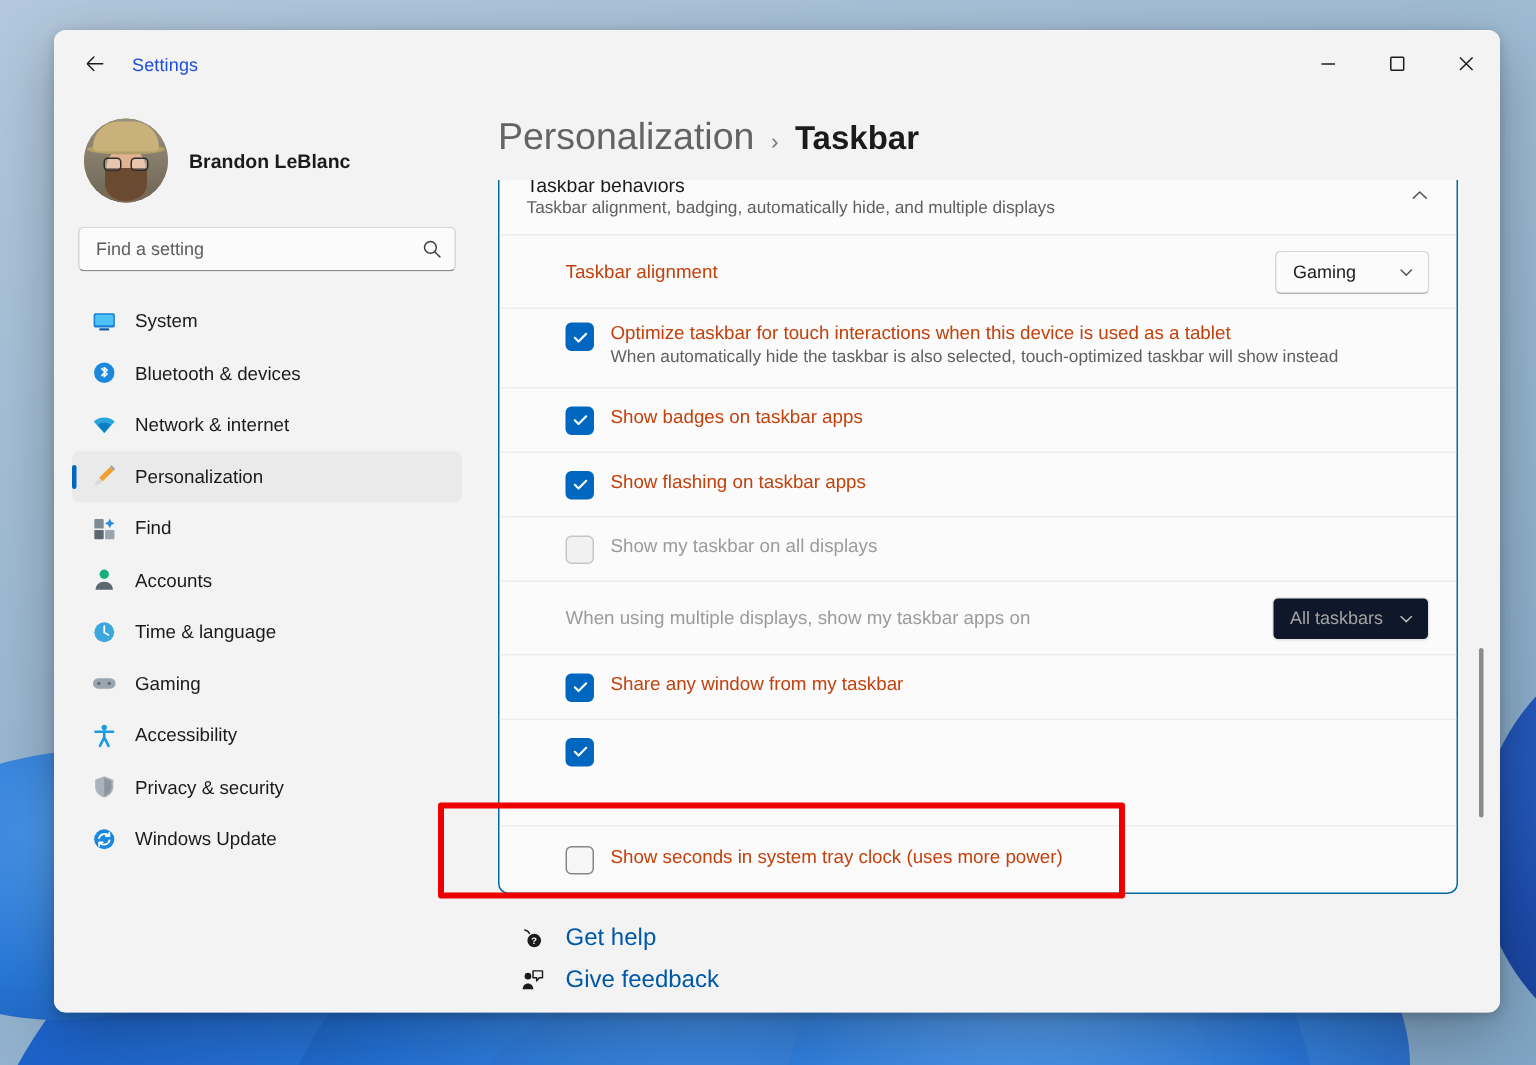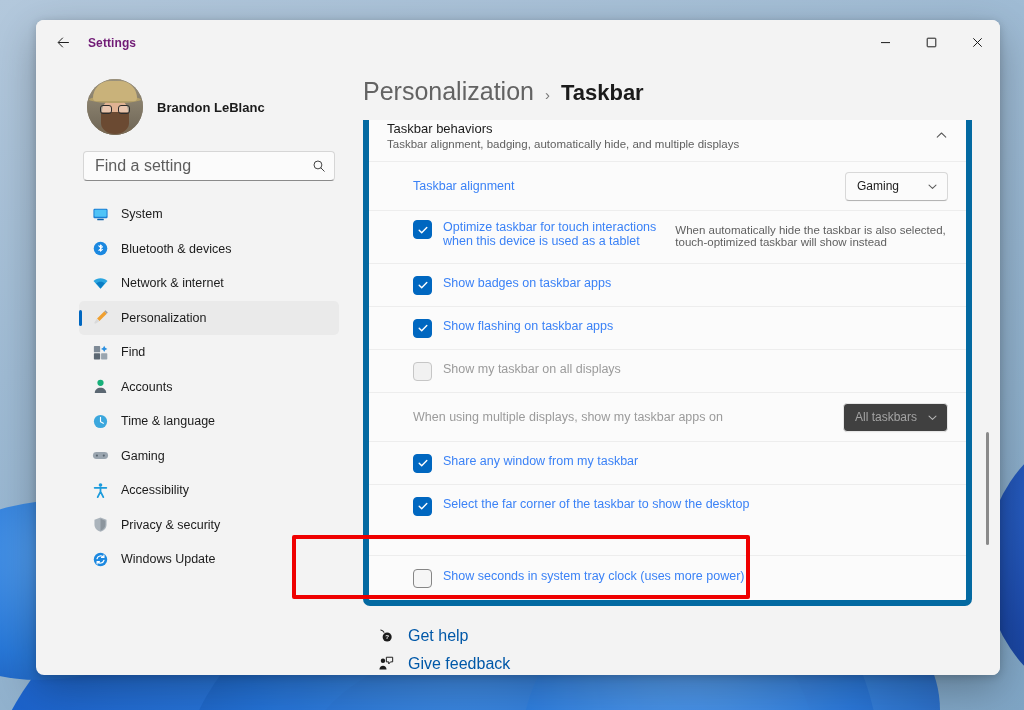--- a/index.html
+++ b/index.html
@@ -95,24 +95,23 @@
   }
   #back-btn {
     width: 34px; height: 30px;
     margin-left: 10px;
     display: flex; align-items: center; justify-content: center;
     border-radius: 5px;
     cursor: pointer;
   }
   #win-title {
     font-size: 12px;
-    color: #701a75;
+    color: #1d4ed8;
     margin-left: 8px;
     letter-spacing: .1px;
-    font-weight: bold;
   }
   #caption-buttons {
     margin-left: auto;
     display: flex;
     height: 45px;
   }
   .cap-btn {
     width: 46px; height: 45px;
     display: flex; align-items: center; justify-content: center;
     cursor: pointer;
@@ -124,21 +123,20 @@
 
   
   #sidebar {
     width: 284px;
     flex: 0 0 284px;
     background: #f3f3f3;
     padding: 0 12px;
     display: flex;
     flex-direction: column;
     overflow: hidden;
-    margin-left: 31px;
   }
   #account {
     display: flex;
     align-items: center;
     gap: 14px;
     padding: 14px 6px 16px 8px;
   }
   #avatar {
     width: 56px; height: 56px;
     border-radius: 50%;
@@ -168,21 +166,21 @@
     display: flex;
     align-items: center;
     padding: 0 8px 0 11px;
   }
   #search-input {
     flex: 1;
     border: none;
     outline: none;
     background: transparent;
     font-family: inherit;
-    font-size: 16px;
+    font-size: 12px;
     color: #1b1b1b;
   }
   #search-input::placeholder { color: #5d5d5d; }
 
   #nav { flex: 1; overflow: hidden; padding-top: 2px; }
   .nav-item {
     height: 34px;
     display: flex;
     align-items: center;
     gap: 12px;
@@ -242,21 +240,21 @@
     padding-right: 28px;
   }
   #scrollcontent {
     position: absolute;
     left: 0; right: 28px;
     top: -16px;
   }
 
   .card {
     background: #fbfbfb;
-    border: 6px solid #0369a1;
+    border: 1px solid #0369a1;
     border-radius: 7px;
     overflow: hidden;
   }
   .section-head {
     padding: 11px 18px 11px 18px;
     display: flex;
     align-items: center;
     cursor: pointer;
     position: relative;
   }
@@ -266,26 +264,26 @@
 
   .row {
     min-height: 43px;
     border-top: 1px solid #ededed;
     display: flex;
     align-items: center;
     padding: 0 18px 0 44px;
     position: relative;
   }
   .row.tall { min-height: 53px; align-items: stretch; padding-top: 9px; padding-bottom: 9px; }
-  .row-label { font-size: 12.5px; color: #3b82f6; }
+  .row-label { font-size: 12.5px; color: #c2410c; }
   .row-label.dim { color: #9b9b9b; }
   .row-sub { font-size: 11.5px; color: #606060; margin-top: 3px; }
 
   .chk-wrap { display: flex; align-items: flex-start; gap: 11px; }
-  .chk-col { display: flex; flex-direction: row; justify-content: center; align-items: center; }
+  .chk-col { display: flex; flex-direction: column; justify-content: center; }
 
   .checkbox {
     width: 19px; height: 19px;
     flex: 0 0 19px;
     border-radius: 4px;
     border: 1.3px solid #868686;
     background: #f6f6f6;
     display: flex; align-items: center; justify-content: center;
     cursor: pointer;
     margin-top: 0px;
@@ -313,21 +311,21 @@
     display: flex;
     align-items: center;
     padding: 0 9px 0 11px;
     gap: 10px;
     cursor: pointer;
     font-size: 12px;
     color: #1b1b1b;
     box-shadow: 0 1px 0 rgba(0,0,0,.02);
   }
   .dropdown.disabled {
-    background: #404040;
+    background: #0f172a;
     border-color: #e6e6e6;
     border-bottom-color: #e6e6e6;
     color: #a3a3a3;
     cursor: default;
   }
   .dd-value { flex: 1; }
 
   #footer-links {
     padding: 16px 0 10px 14px;
     flex: 0 0 auto;
@@ -672,23 +670,20 @@
               </div>
             </div>
 
             <div class="row">
               <div class="chk-wrap">
                 <div class="checkbox checked">
                   <svg width="12" height="12" viewBox="0 0 12 12">
                     <path d="M2.2 6.2 4.7 8.7 9.8 3.5" fill="none" stroke="#fff" stroke-width="1.4" stroke-linecap="round" stroke-linejoin="round"></path>
                   </svg>
                 </div>
-                <div class="chk-col">
-                  <span class="row-label">Select the far corner of the taskbar to show the desktop</span>
-                </div>
               </div>
             </div>
 
             <div class="row" style="min-height:45px;margin-top:28px;">
               <div class="chk-wrap">
                 <div class="checkbox"></div>
                 <div class="chk-col">
                   <span class="row-label">Show seconds in system tray clock (uses more power)</span>
                 </div>
               </div>

